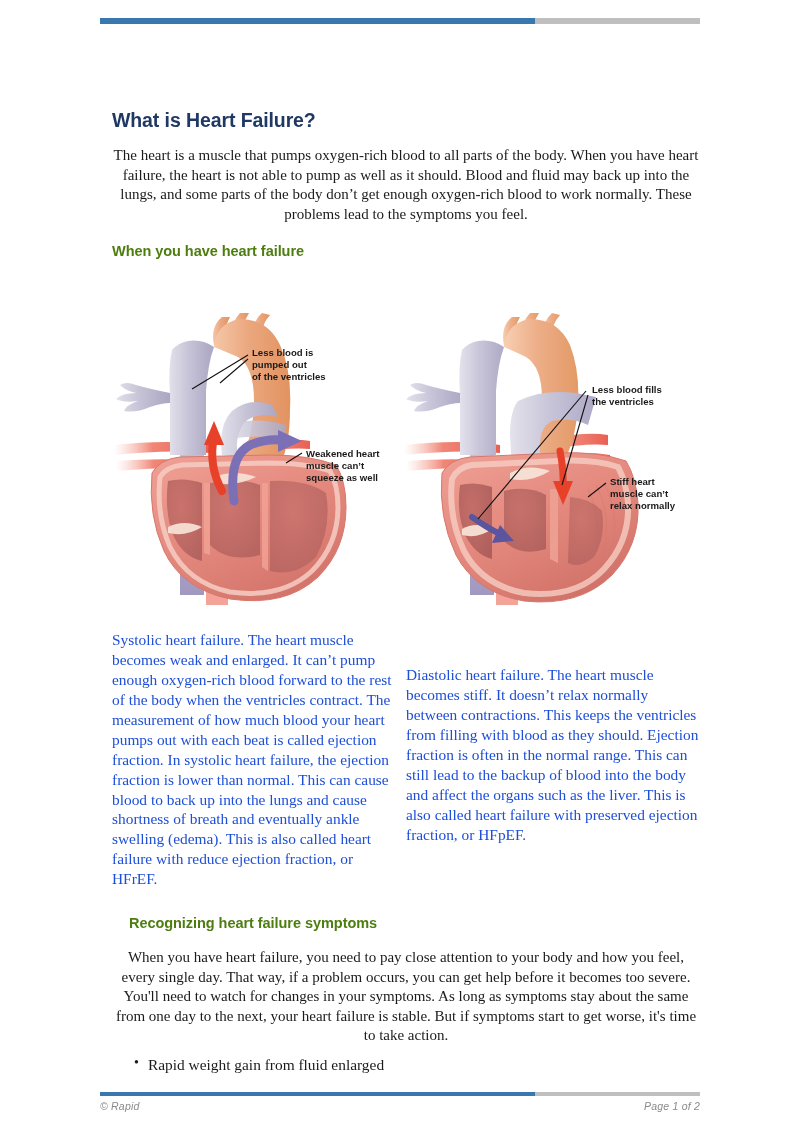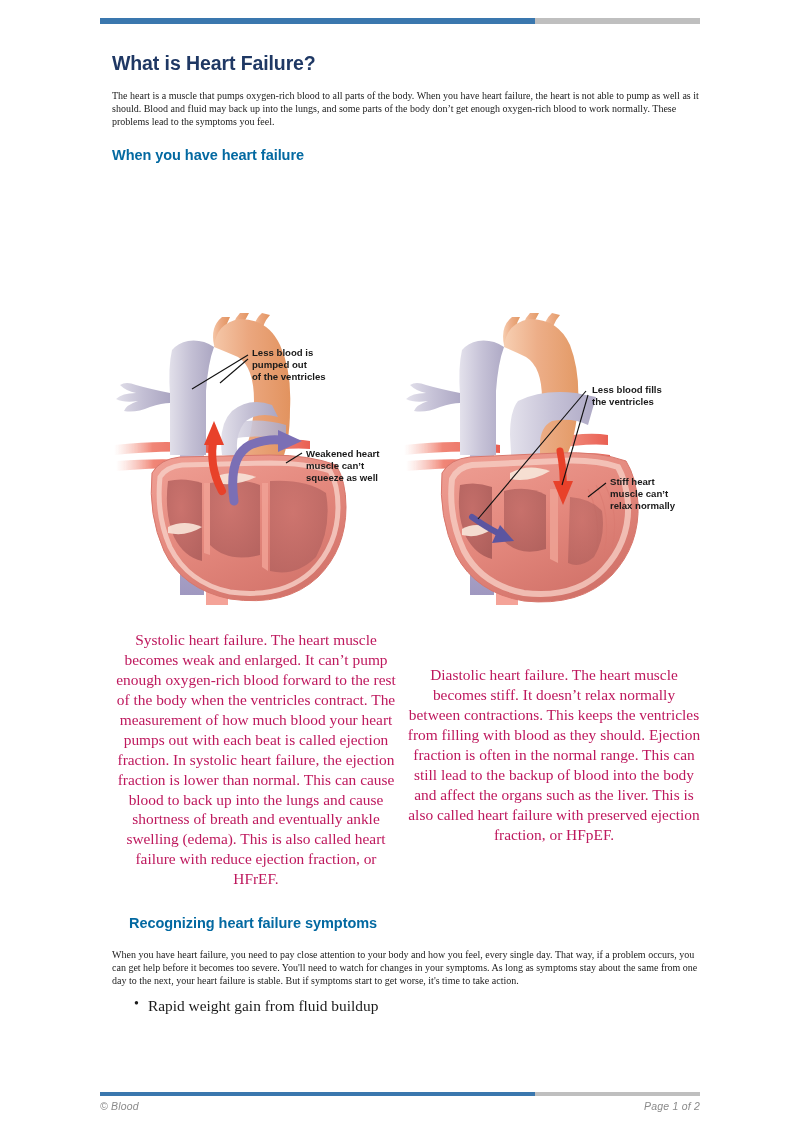--- a/index.html
+++ b/index.html
@@ -61,40 +61,40 @@
     top: 0;
     width: 588px;
   }
 
   h1.doc-title {
     font-family: "Liberation Sans", sans-serif;
     font-size: 19.5px;
     font-weight: bold;
     color: #1f3864;
     margin: 0;
-    padding-top: 52px;
+    padding-top: 109px;
     letter-spacing: -0.1px;
   }
 
   h2.section-head {
     font-family: "Liberation Sans", sans-serif;
     font-size: 14.5px;
     font-weight: bold;
-    color: #0369a1;
+    color: #4d7c0f;
     margin: 0;
     letter-spacing: -0.05px;
   }
 
   p.body {
     font-family: "Liberation Serif", serif;
-    font-size: 10px;
+    font-size: 15px;
     line-height: 1.30;
     margin: 0;
     color: #1a1a1a;
-    text-align: left;
+    text-align: center;
   }
 
   #intro-paragraph { margin-top: 14px; }
   #section-when-head { margin-top: 19px; }
   #when-paragraph { margin-top: 12px; }
 
   
   .figure-row {
     position: absolute;
     left: 100px;
@@ -126,22 +126,21 @@
     top: 630px;
     width: 590px;
     height: 240px;
   }
   .col {
     position: absolute;
     top: 0;
     font-family: "Liberation Serif", serif;
     font-size: 15.4px;
     line-height: 1.295;
-    color: #be185d;
-    text-align: center;
+    color: #1d4ed8;
   }
   #col-systolic  { left: 0px;   width: 288px; }
   #col-diastolic { left: 294px; width: 296px; top: 35px; }
 
   
   .symptoms { position: absolute; left: 112px; top: 898px; width: 588px; }
   #symptoms-head { margin: 17px; }
   #symptoms-paragraph { margin-top: 12px; }
   #symptoms-lead { margin-top: 18px; }
 
@@ -408,25 +407,25 @@
 
   <div class="cols">
     <div class="col" id="col-systolic">Systolic heart failure.  The heart muscle becomes weak and enlarged. It can’t pump enough oxygen-rich blood forward to the rest of the body when the ventricles contract. The measurement of how much blood your heart pumps out with each beat is called ejection fraction. In systolic heart failure, the ejection fraction is lower than normal. This can cause blood to back up into the lungs and cause shortness of breath and eventually ankle swelling (edema). This is also called heart failure with reduce ejection fraction, or HFrEF.</div>
     <div class="col" id="col-diastolic">Diastolic heart failure.  The heart muscle becomes stiff. It doesn’t relax normally between contractions. This keeps the ventricles from filling with blood as they should. Ejection fraction is often in the normal range. This can still lead to the backup of blood into the body and affect the organs such as the liver. This is also called heart failure with preserved ejection fraction, or HFpEF.</div>
   </div>
 
   <div class="symptoms">
     <h2 class="section-head" id="symptoms-head">Recognizing heart failure symptoms</h2>
     <p class="body" id="symptoms-paragraph">When you have heart failure, you need to pay close attention to your body and how you feel, every single day. That way, if a problem occurs, you can get help before it becomes too severe. You'll need to watch for changes in your symptoms. As long as symptoms stay about the same from one day to the next, your heart failure is stable. But if symptoms start to get worse, it's time to take action.</p>
     <ul class="symptom-list">
-      <li>Rapid weight gain from fluid buildup</li>
+      <li>Rapid weight gain from fluid enlarged</li>
     </ul>
   </div>
 
   <div class="rule" id="footer-rule">
     <div class="seg-blue"></div>
     <div class="seg-grey"></div>
   </div>
 
-  <div class="footer-text" id="footer-copyright">© Blood</div>
+  <div class="footer-text" id="footer-copyright">© Rapid</div>
   <div class="footer-text" id="footer-pagenum">Page 1 of 2</div>
 
 </div>
 
 </body></html>

